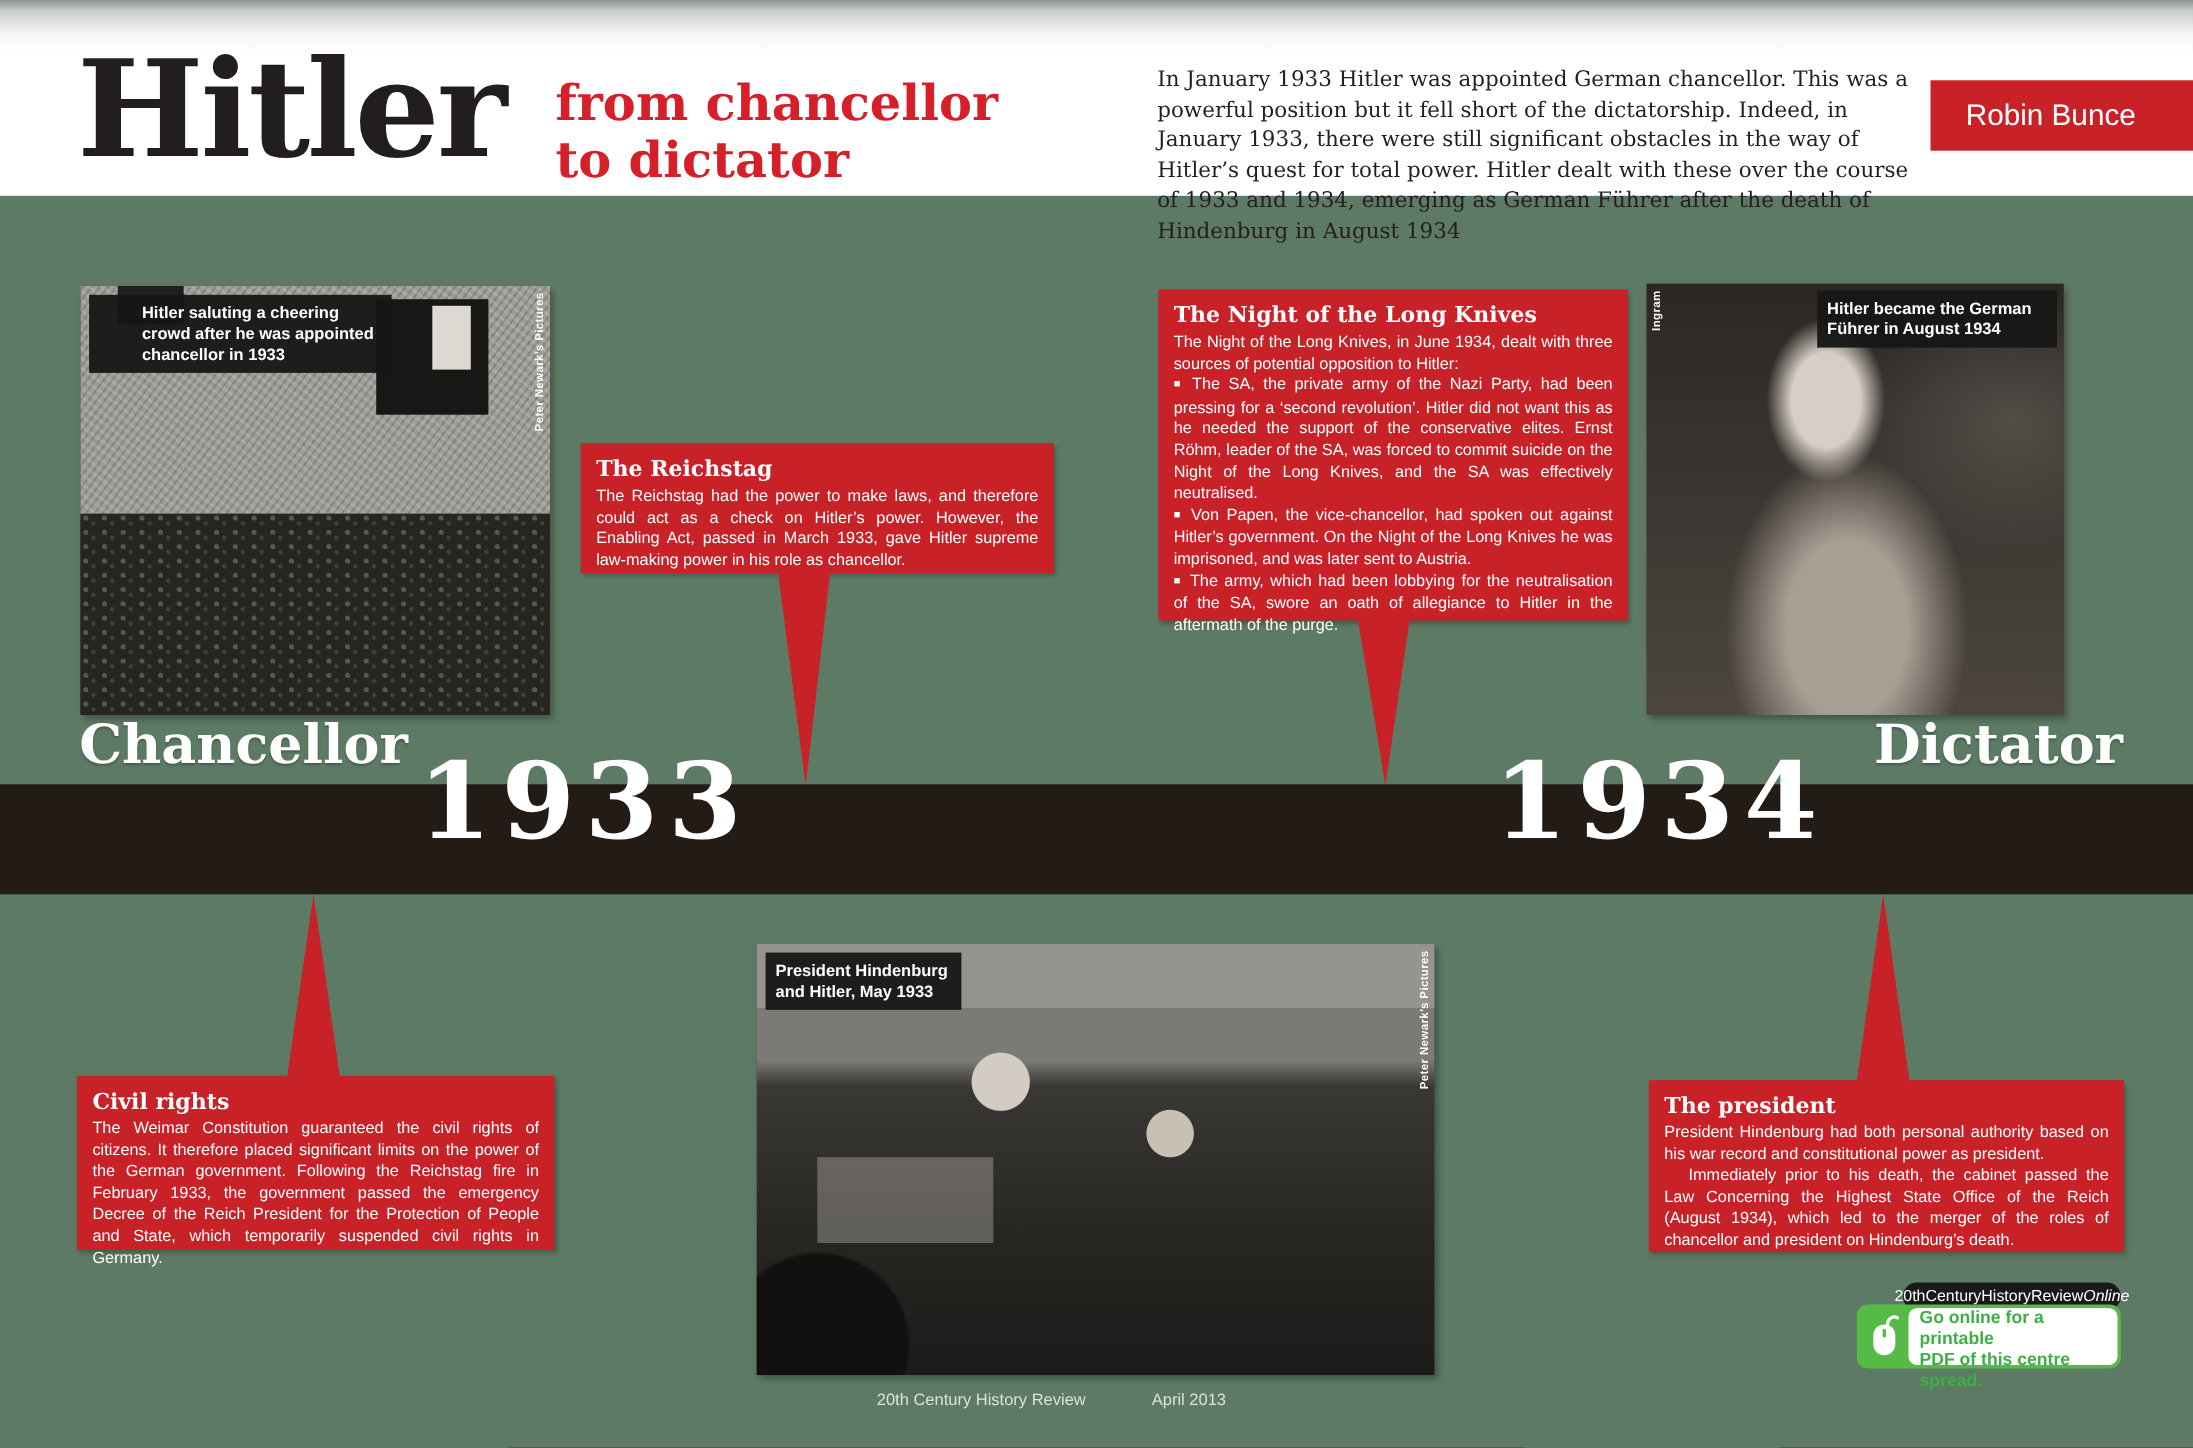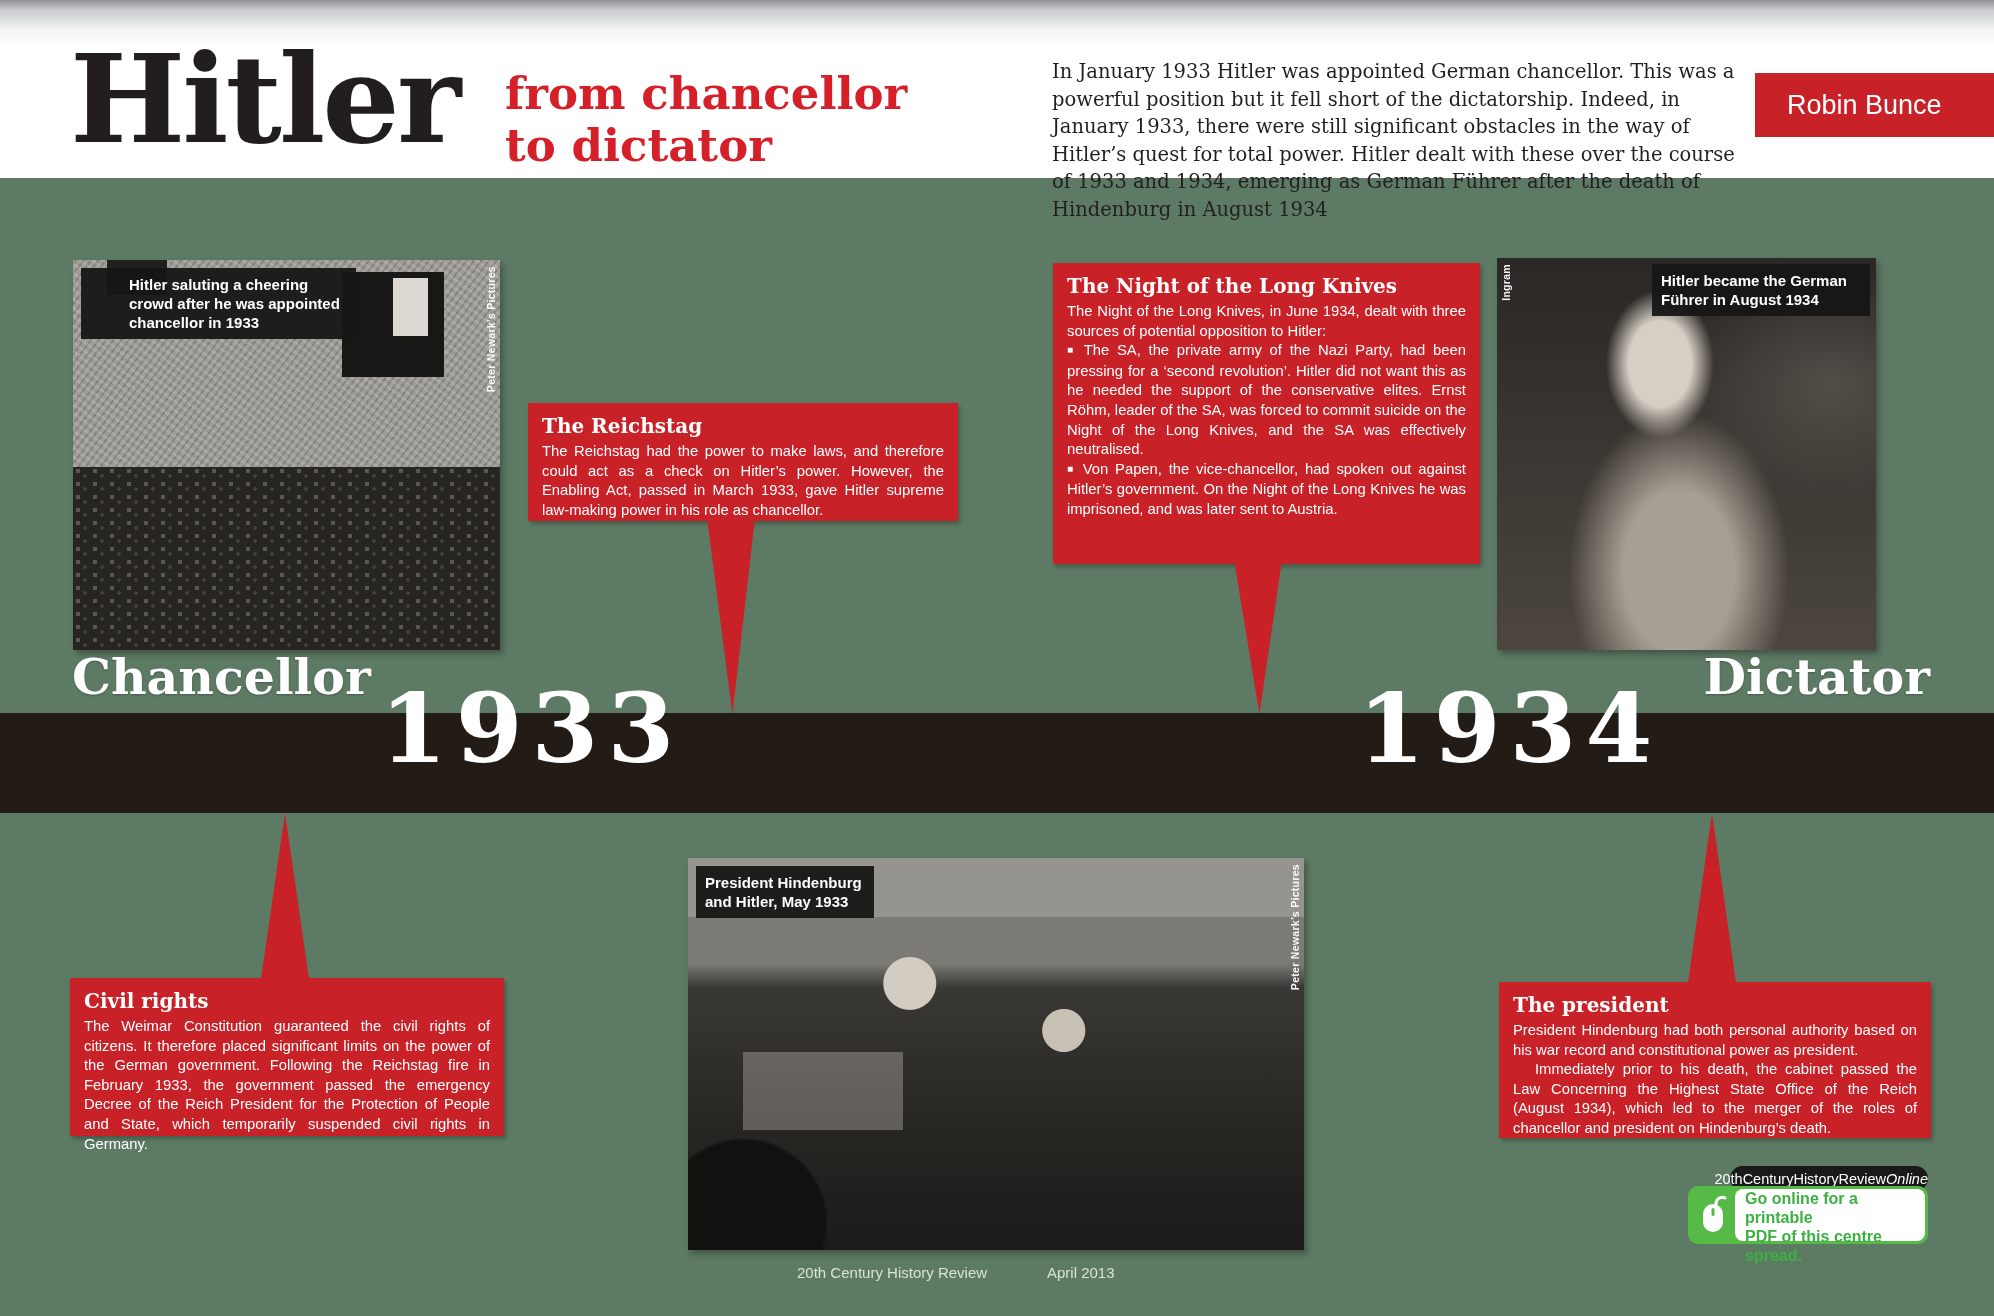--- a/index.html
+++ b/index.html
@@ -78,21 +78,21 @@
        linear-gradient(rgba(205,200,190,.35),rgba(205,200,190,.35)),
        linear-gradient(180deg,#96948f 0 15%,#7c7a75 15% 27%,#3a3835 33%,#262522 70%,#1c1b19 100%);
      background-size:auto,auto,auto,26% 20%,auto;
      background-position:0 0,0 0,0 0,12% 62%,0 0;background-repeat:no-repeat;}
   
   .footer-text{position:absolute;top:1264px;color:#d9e3d6;font-size:15px;}
   .footer-mag{left:797px;}
   .footer-date{left:1047px;}
   
   .brand-pill{position:absolute;left:1730px;top:1166px;width:198px;height:25px;background:#191919;
-              border-radius:13px;color:#fff;font-size:14.5px;display:flex;align-items:center;justify-content:flex-end;}
+              border-radius:13px;color:#fff;font-size:14.5px;display:flex;align-items:center;justify-content:center;}
   .brand-pill .suffix{font-style:italic;}
   .online-box{position:absolute;left:1688px;top:1186px;width:240px;height:58px;background:#56ba47;
               border-radius:10px;display:flex;align-items:stretch;padding:3px;box-sizing:border-box;}
   .mouse-wrap{width:44px;display:flex;align-items:center;justify-content:center;}
   .online-inner{flex:1;background:#ffffff;border-radius:8px;display:flex;flex-direction:column;
                 padding-left:10px;color:#3cb043;font-weight:bold;
                 font-size:16px;line-height:19px;}
 </style>
 </head>
 <body>
@@ -134,20 +134,21 @@
     <h3>The Reichstag</h3>
     <p>The Reichstag had the power to make laws, and therefore could act as a check on Hitler’s power. However, the Enabling Act, passed in March 1933, gave Hitler supreme law-making power in his role as chancellor.</p>
   </div>
   <div class="pointer pt-down pt-reichstag"></div>
 
   <div class="callout co-knives">
     <h3>The Night of the Long Knives</h3>
     <p>The Night of the Long Knives, in June 1934, dealt with three sources of potential opposition to Hitler:</p>
     <div class="bullet">The SA, the private army of the Nazi Party, had been pressing for a ‘second revolution’. Hitler did not want this as he needed the support of the conservative elites. Ernst Röhm, leader of the SA, was forced to commit suicide on the Night of the Long Knives, and the SA was effectively neutralised.</div>
     <div class="bullet">Von Papen, the vice-chancellor, had spoken out against Hitler’s government. On the Night of the Long Knives he was imprisoned, and was later sent to Austria.</div>
+    <div class="bullet">The army, which had been lobbying for the neutralisation of the SA, swore an oath of allegiance to Hitler in the aftermath of the purge.</div>
   </div>
   <div class="pointer pt-down pt-knives"></div>
 
   <div class="side-label label-chancellor">Chancellor</div>
   <div class="side-label label-dictator">Dictator</div>
   <div class="band"></div>
   <div class="year year-1933">1933</div>
   <div class="year year-1934">1934</div>
 
   <div class="pointer pt-up pt-civil"></div>

